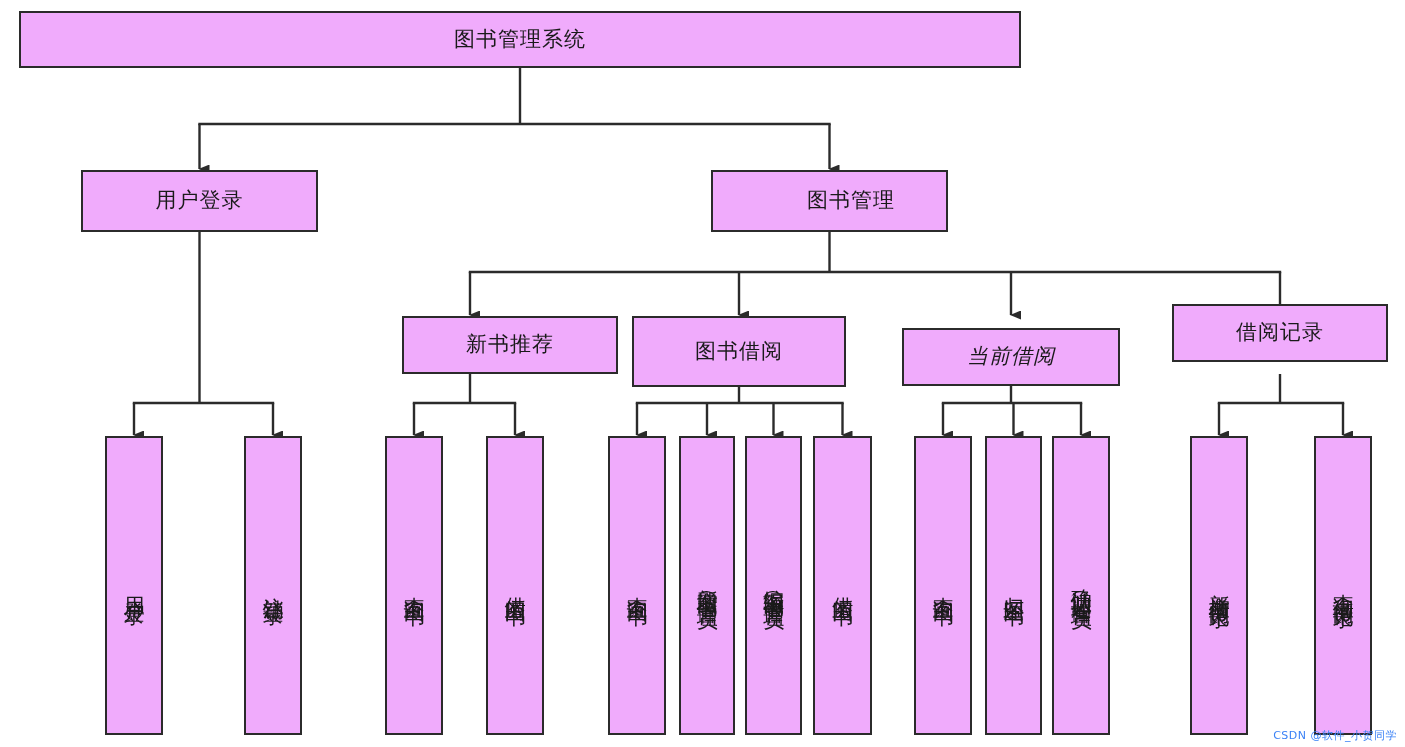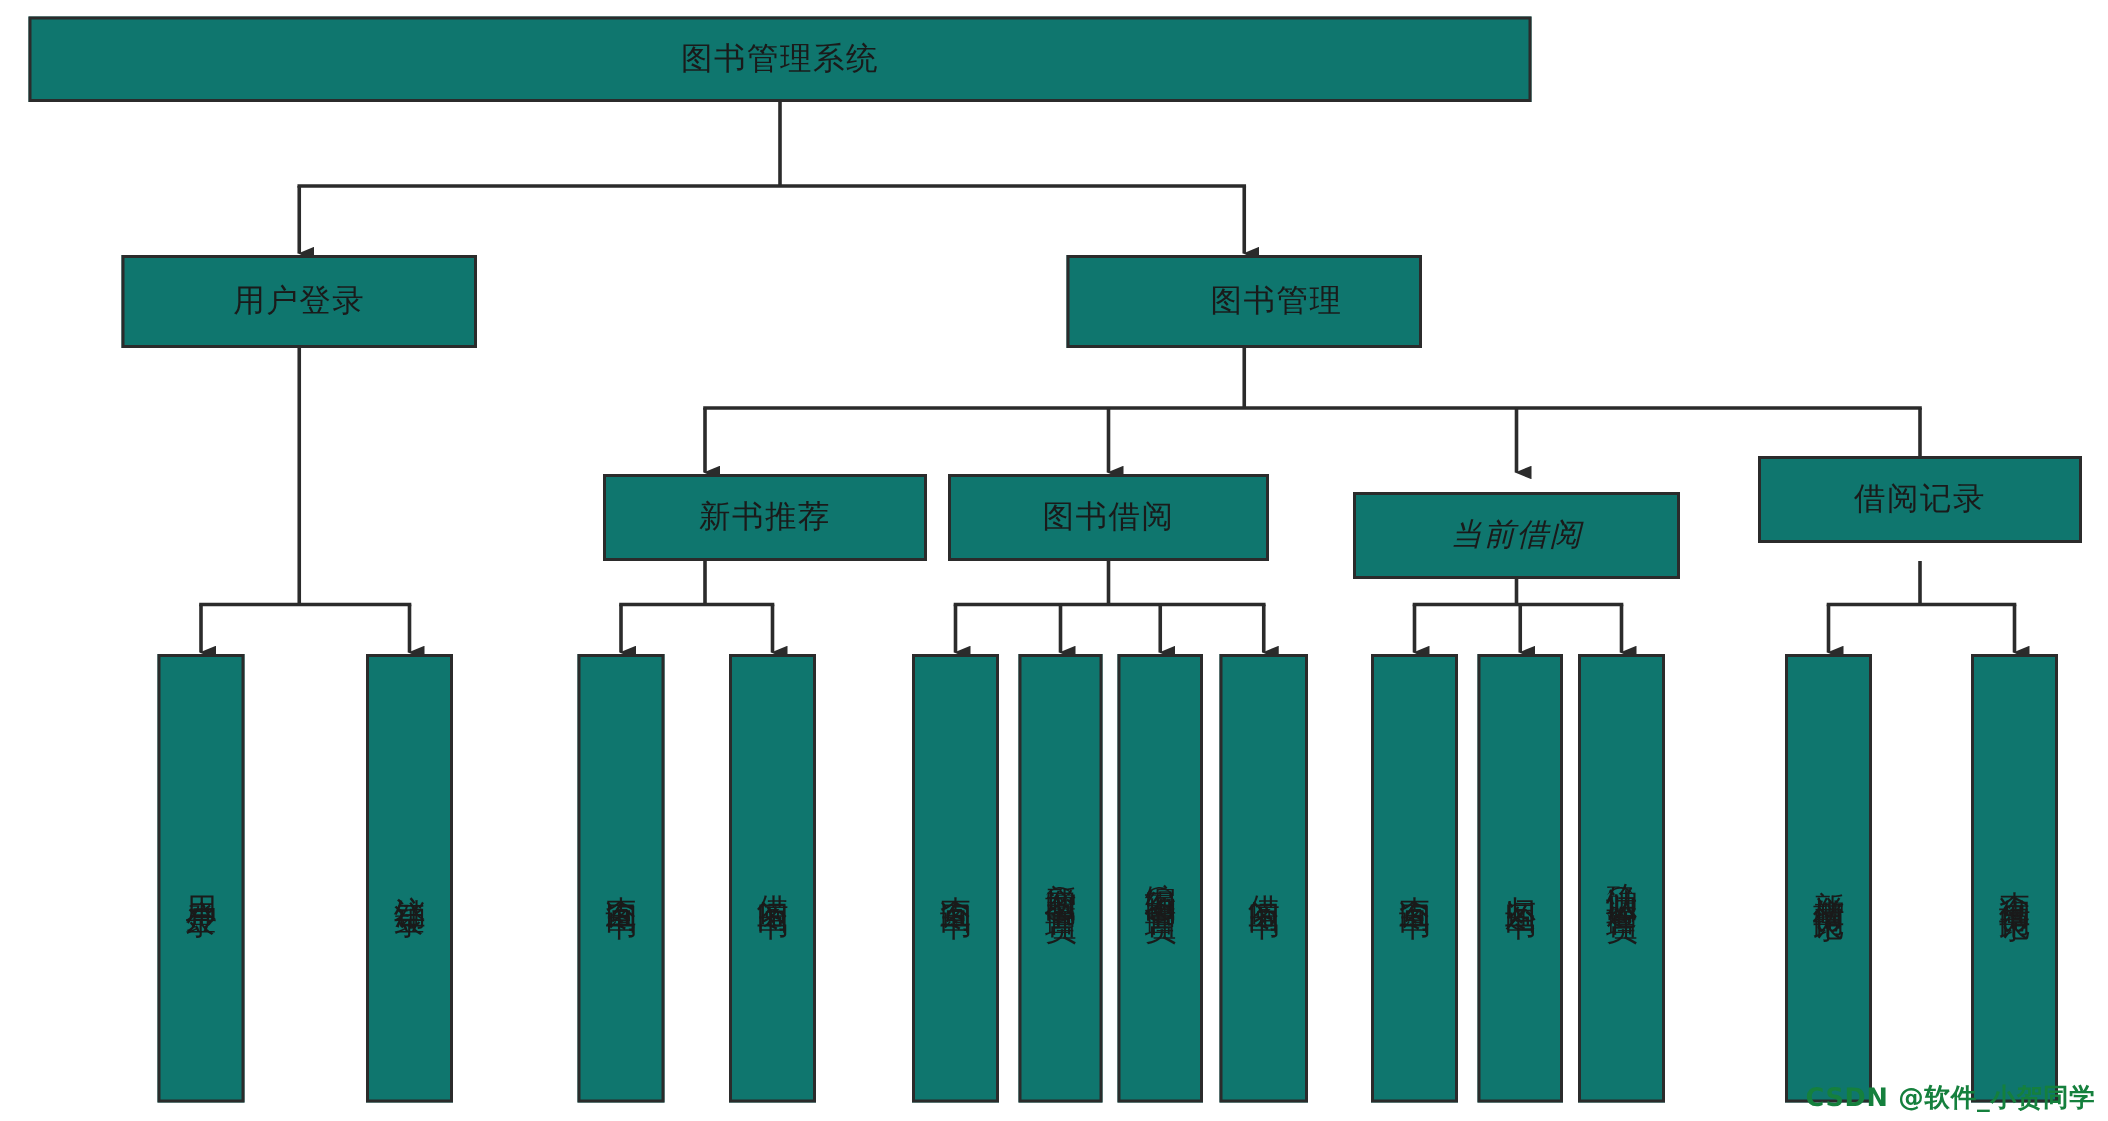--- a/index.html
+++ b/index.html
@@ -21,21 +21,21 @@
     position: absolute;
     left: 0;
     top: 0;
     width: 1405px;
     height: 747px;
   }
   .node {
     position: absolute;
     box-sizing: border-box;
     border: 2px solid #2b2b2b;
-    background: #0f766e;
+    background: #f0abfc;
     color: #1a1a1a;
     display: flex;
     align-items: center;
     justify-content: center;
     text-align: center;
     z-index: 2;
   }
   .node.horiz {
     font-size: 21px;
     letter-spacing: 1px;
@@ -52,26 +52,25 @@
   .node.vert > .vtext {
     writing-mode: vertical-rl;
     text-orientation: upright;
     white-space: nowrap;
     display: block;
   }
   #watermark {
     position: absolute;
     right: 8px;
     bottom: 4px;
-    font-size: 17px;
-    color: #15803d;
+    font-size: 11px;
+    color: #3b82f6;
     letter-spacing: 0.5px;
     z-index: 5;
     white-space: nowrap;
-    font-weight: bold;
   }
 </style>
 </head>
 <body>
 
 <div id="canvas">
   <svg id="edges" viewBox="0 0 1405 747" xmlns="http://www.w3.org/2000/svg">
     <defs>
       <marker id="arrowhead" markerWidth="9" markerHeight="11" refX="4.5" refY="10" orient="auto" markerUnits="userSpaceOnUse">
         <polygon points="0,0 9,0 4.5,11" fill="#2b2b2b"></polygon>
@@ -120,21 +119,21 @@
       </div>
       <div class="node horiz" style="left: 81px; top: 170px; width: 237px; height: 62px;">
         <span>用户登录</span>
       </div>
       <div class="node horiz" style="left: 711px; top: 170px; width: 237px; height: 62px; padding-left: 43px;">
         <span>图书管理</span>
       </div>
       <div class="node horiz" style="left: 362px; top: 316px; width: 216px; height: 58px; margin-left: 40px;">
         <span>新书推荐</span>
       </div>
-      <div class="node horiz" style="left: 632px; top: 316px; width: 214px; height: 58px;">
+      <div class="node horiz" style="left: 632px; top: 316px; width: 214px; height: 71px;">
         <span>图书借阅</span>
       </div>
       <div class="node horiz" style="left: 902px; top: 328px; width: 218px; height: 58px; font-style: italic;">
         <span>当前借阅</span>
       </div>
       <div class="node horiz" style="left: 1172px; top: 304px; width: 216px; height: 58px;">
         <span>借阅记录</span>
       </div>
       <div class="node vert" style="left: 105px; top: 436px; width: 58px; height: 299px;">
         <span class="vtext">用户登录</span>

